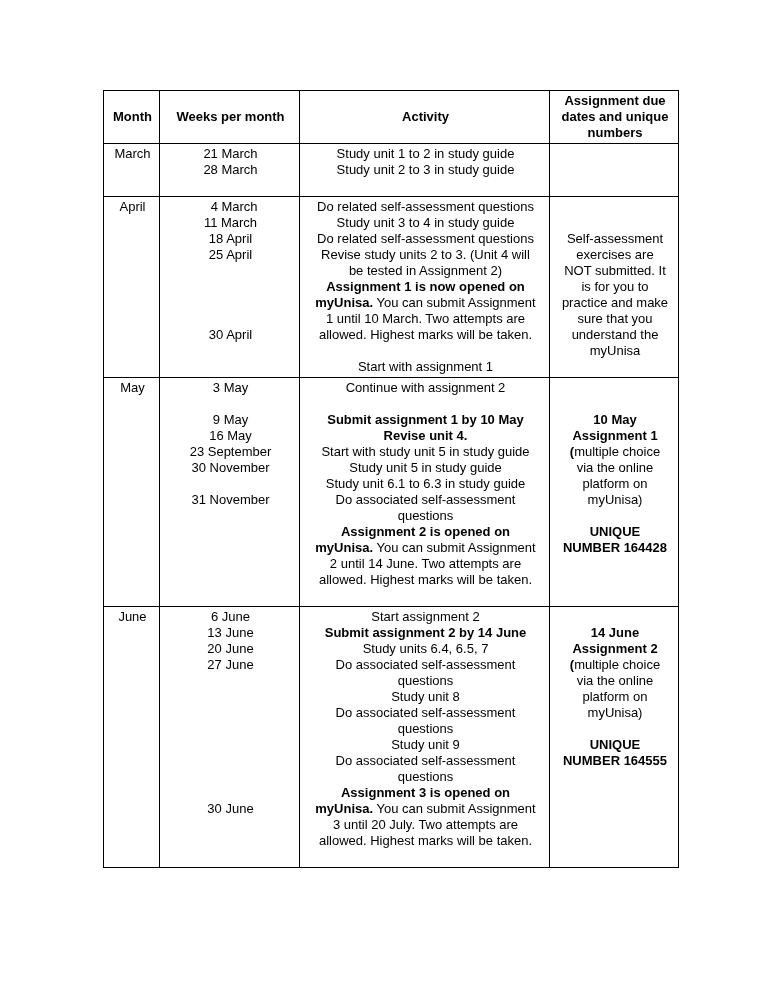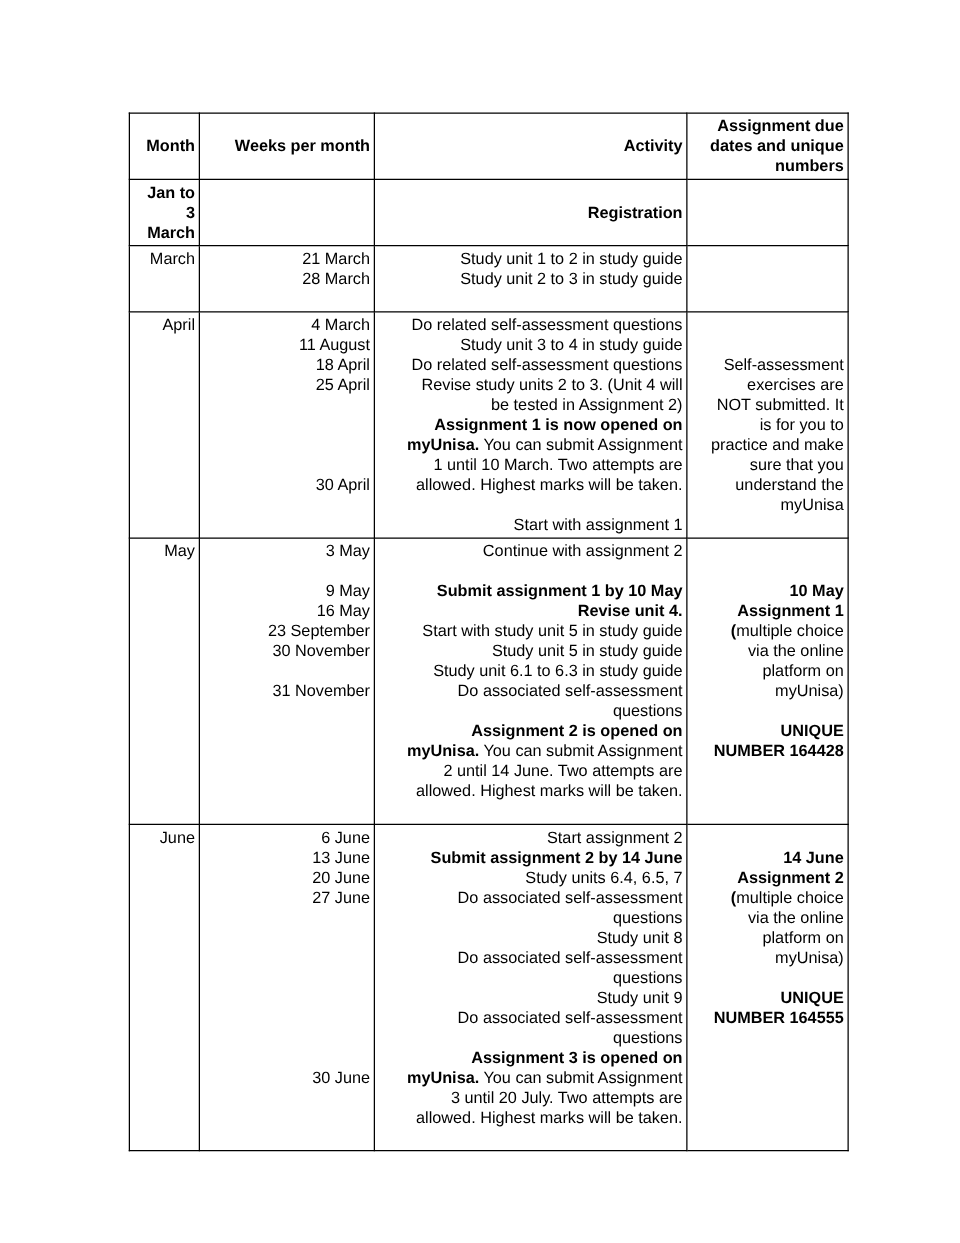--- a/index.html
+++ b/index.html
@@ -15,21 +15,21 @@
   table.schedule {
     position: absolute;
     left: 103px; top: 90px;
     width: 575px;
     border-collapse: collapse;
     table-layout: fixed;
   }
   th, td {
     border: 1px solid #000000;
     vertical-align: top;
-    text-align: right;
+    text-align: center;
     font-size: 13px;
     line-height: 16px;
     padding: 2px 3px 2px 5px;
     overflow: hidden;
     font-weight: normal;
   }
   thead th { font-weight: bold; vertical-align: middle; }
   .line { min-height: 16px; white-space: pre-wrap; }
   .b { font-weight: bold; }
 </style>
@@ -48,53 +48,40 @@
       <tr>
         <th>Month</th>
         <th>Weeks per month</th>
         <th>Activity</th>
         <th>Assignment due dates and unique numbers</th>
       </tr>
     </thead>
     <tbody>
         <tr>
           <td>
-            <div class="line"><span class="b">Jan to</span></div>
-            <div class="line"><span class="b">3</span></div>
-            <div class="line"><span class="b">March</span></div>
-          </td>
-          <td></td>
-          <td>
-            <div class="line">&nbsp;</div>
-            <div class="line"><span class="b">Registration</span></div>
-          </td>
-          <td></td>
-        </tr>
-        <tr>
-          <td>
             <div class="line"><span>March</span></div>
           </td>
           <td>
             <div class="line"><span>21 March</span></div>
             <div class="line"><span>28 March</span></div>
             <div class="line">&nbsp;</div>
           </td>
           <td>
             <div class="line"><span>Study unit 1 to 2 in study guide</span></div>
             <div class="line"><span>Study unit 2 to 3 in study guide</span></div>
           </td>
           <td></td>
         </tr>
         <tr>
           <td>
             <div class="line"><span>April</span></div>
           </td>
           <td>
             <div class="line"><span>  4 March</span></div>
-            <div class="line"><span>11 August</span></div>
+            <div class="line"><span>11 March</span></div>
             <div class="line"><span>18 April</span></div>
             <div class="line"><span>25 April</span></div>
             <div class="line">&nbsp;</div>
             <div class="line">&nbsp;</div>
             <div class="line">&nbsp;</div>
             <div class="line">&nbsp;</div>
             <div class="line"><span>30 April</span></div>
           </td>
           <td>
             <div class="line"><span>Do related self-assessment questions</span></div>

